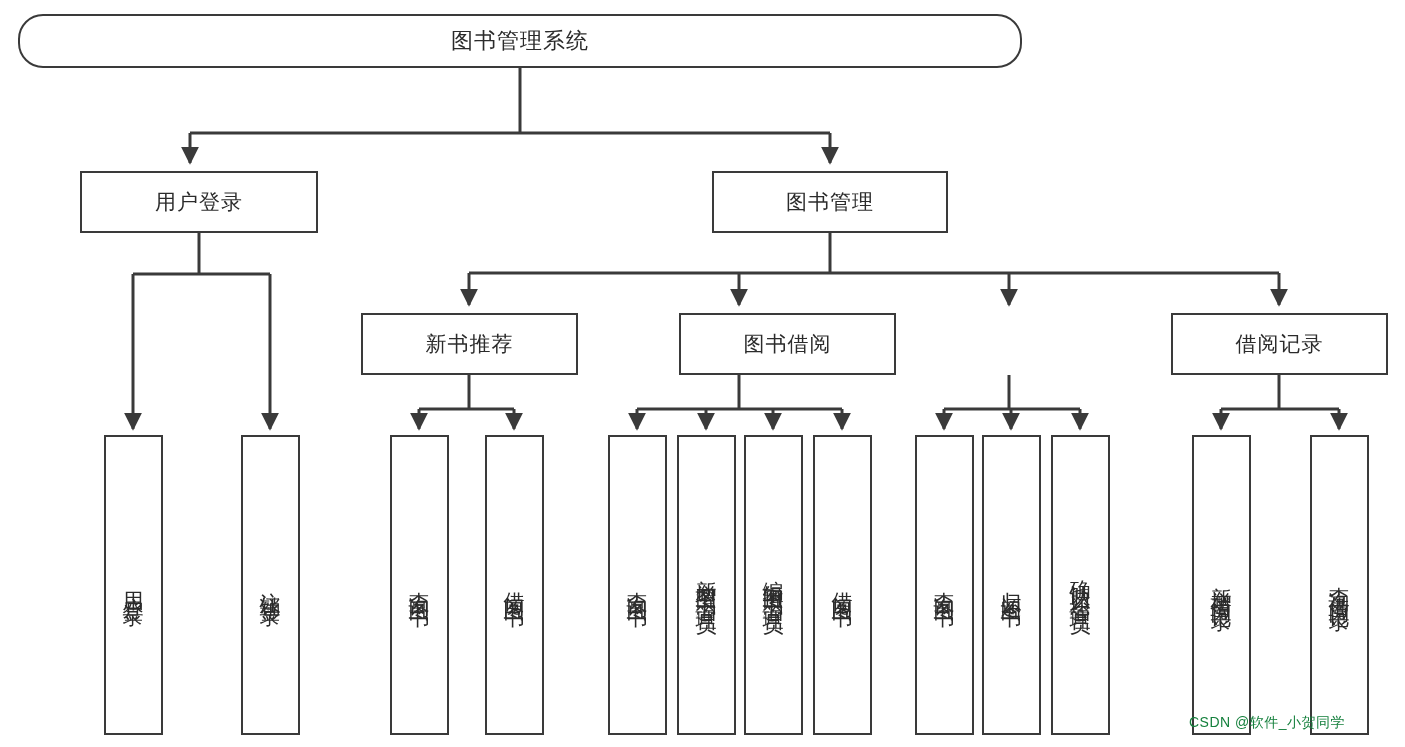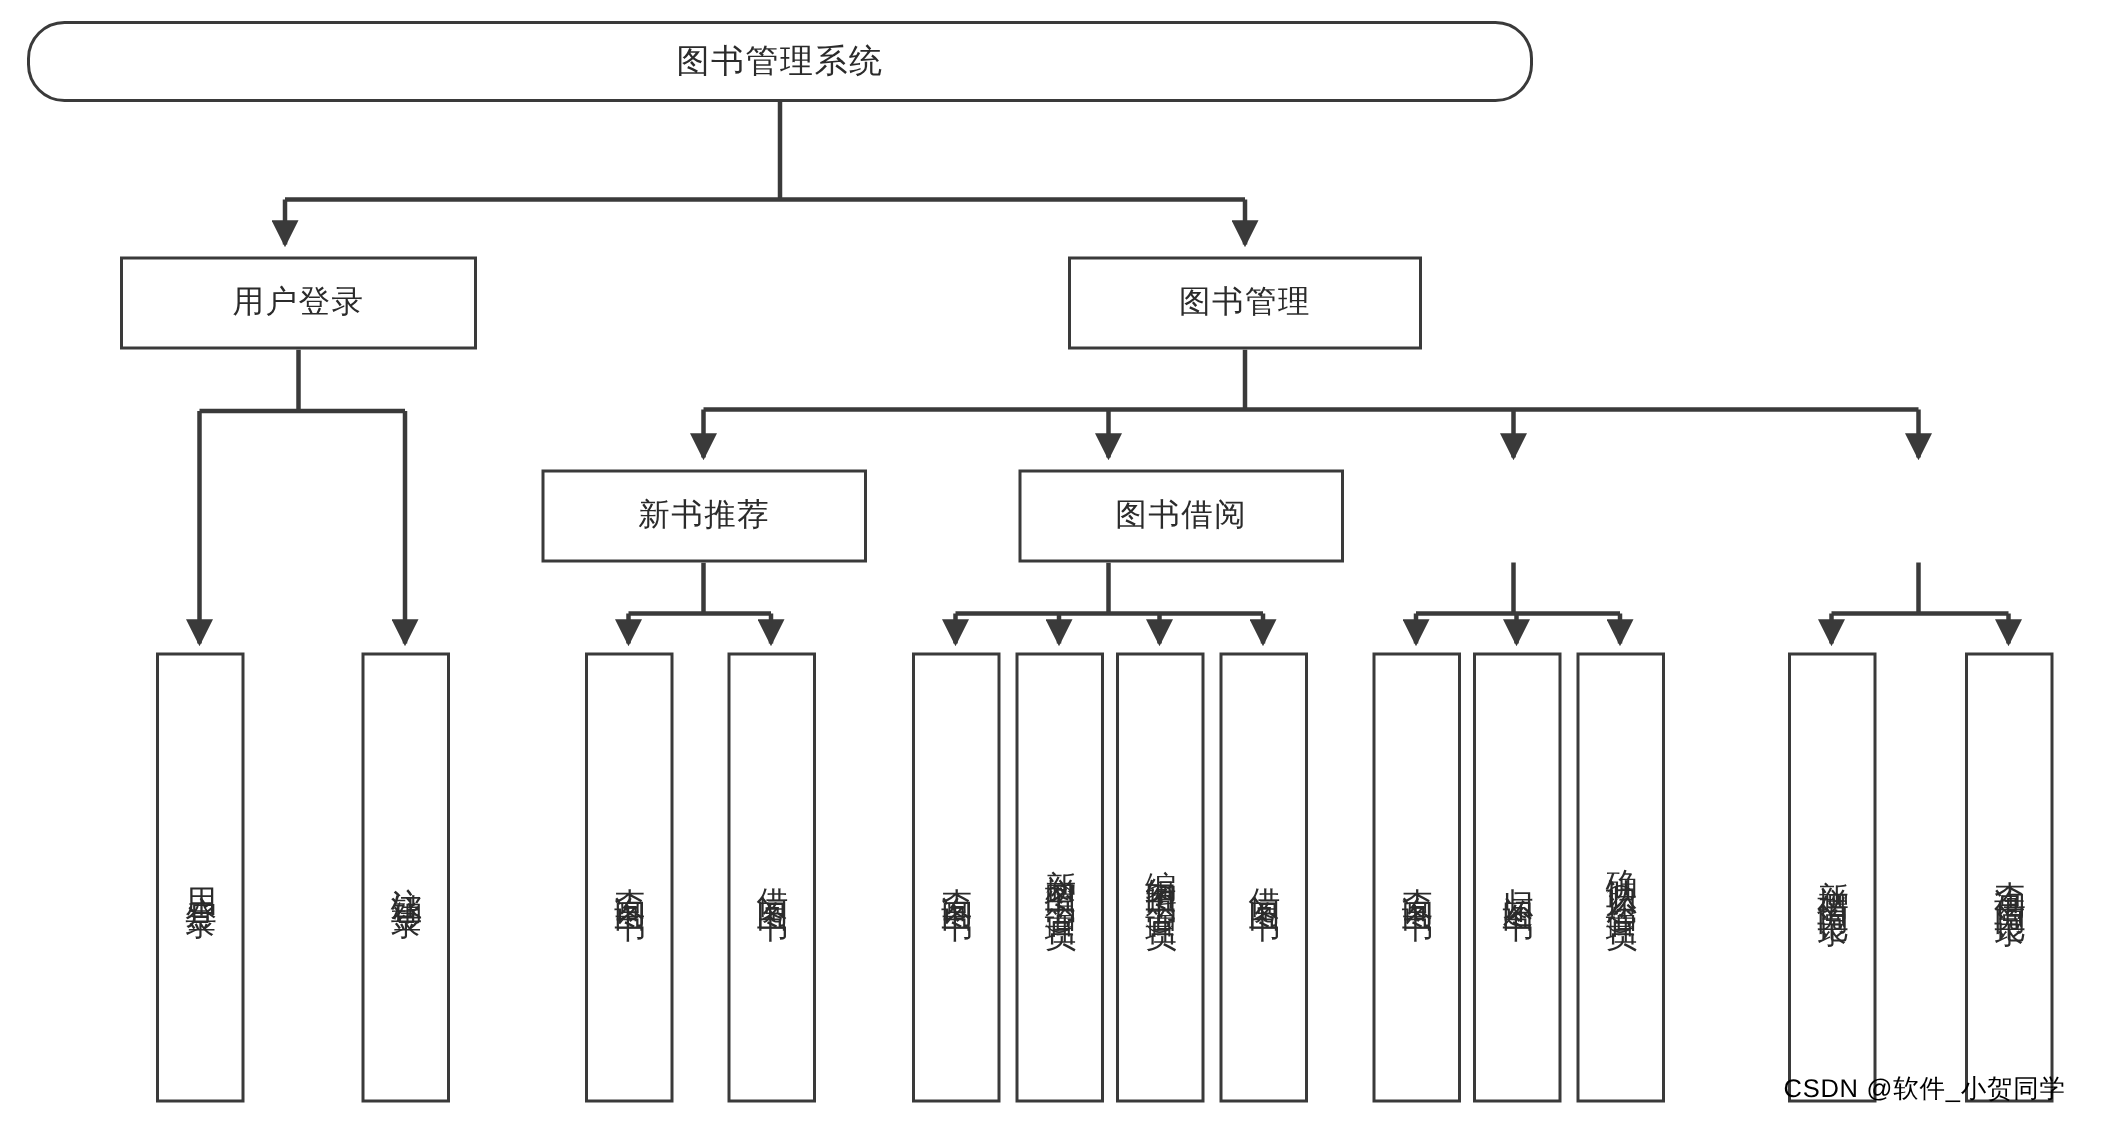--- a/index.html
+++ b/index.html
@@ -63,22 +63,22 @@
     font-size: 21px;
     letter-spacing: 5px;
     line-height: 1;
     white-space: nowrap;
     text-indent: 0;
   }
   .watermark {
     position: absolute;
     left: 1189px;
     top: 714px;
-    font-size: 17px;
-    color: #000000;
+    font-size: 14px;
+    color: #15803d;
     letter-spacing: 0.5px;
     white-space: nowrap;
     z-index: 5;
     font-family: "Liberation Sans", "DejaVu Sans", sans-serif;
   }
 </style>
 </head>
 <body>
 
 <div id="canvas">
@@ -143,20 +143,23 @@
   <div class="node horiz" style="left:361px; top:313px; width:217px; height:62px;">
     <span class="label">新书推荐</span>
   </div>
 
   <div class="node horiz" style="left:712px; top:171px; width:236px; height:62px;">
     <span class="label">图书管理</span>
   </div>
   <div class="node horiz" style="left:631px; top:313px; width:217px; height:62px;margin-left:48px;">
     <span class="label">图书借阅</span>
   </div>
+  <div class="node horiz" style="left:1171px; top:313px; width:217px; height:62px;">
+    <span class="label">借阅记录</span>
+  </div>
 
   <div class="node vert" style="left:104px; top:435px; width:59px; height:300px;">
     <span class="label">用户登录</span>
   </div>
   <div class="node vert" style="left:241px; top:435px; width:59px; height:300px;">
     <span class="label">注销登录</span>
   </div>
 
   <div class="node vert" style="left:390px; top:435px; width:59px; height:300px;">
     <span class="label">查询图书</span>

